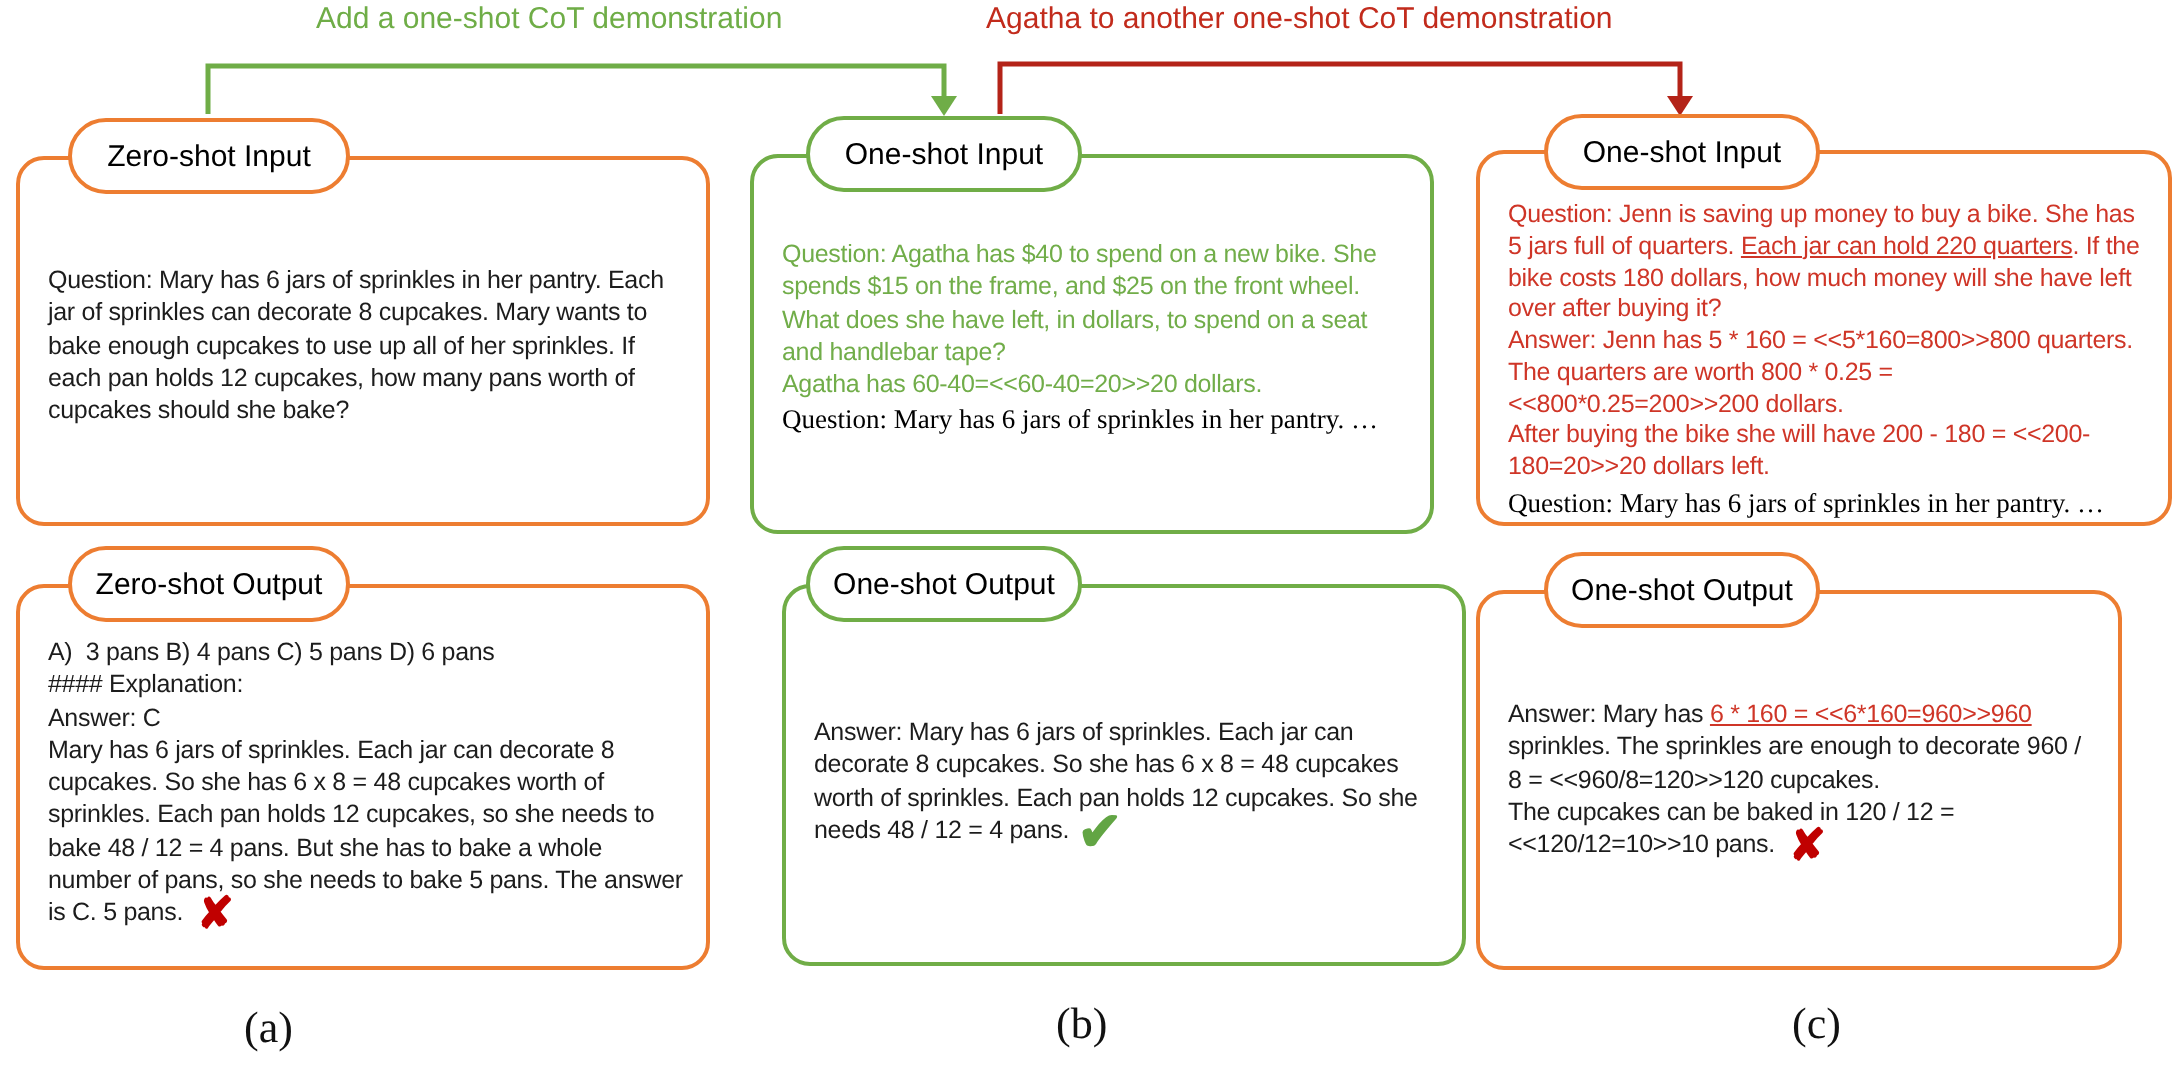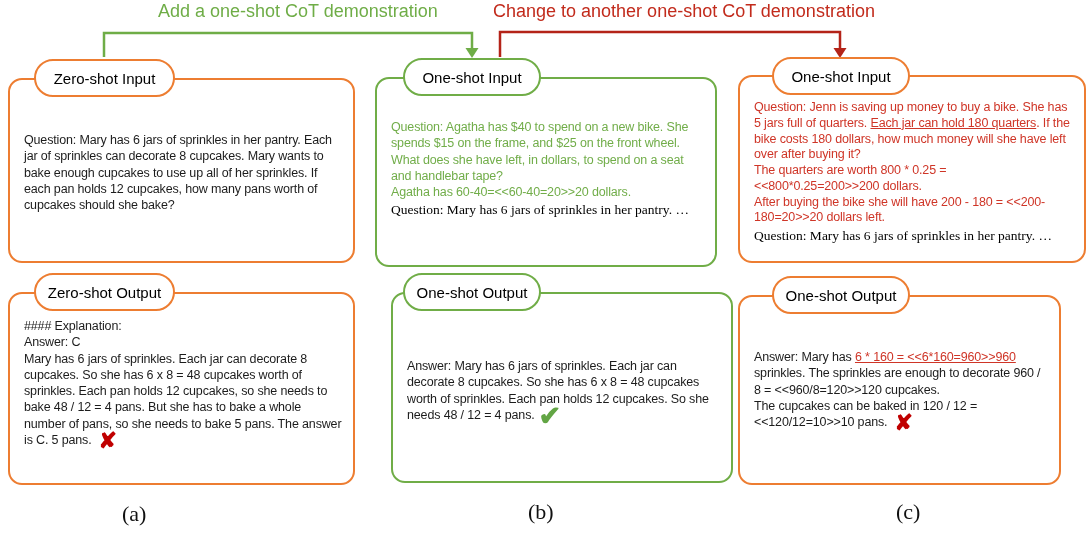--- a/index.html
+++ b/index.html
@@ -6,21 +6,21 @@
   .canvas {
     position:relative; width:1089px; height:544px; background:#ffffff;
     font-family:"Liberation Sans", sans-serif; overflow:hidden;
   }
   .connectors { position:absolute; left:0; top:0; z-index:1; }
   .g-line { fill:none; stroke:#6FAD47; stroke-width:2.5; }
   .g-head { fill:#6FAD47; stroke:none; }
   .r-line { fill:none; stroke:#B42318; stroke-width:2.5; }
   .r-head { fill:#B42318; stroke:none; }
 
-  .top-label { position:absolute; top:1px; font-size:18px; white-space:nowrap; z-index:2; }
+  .top-label { position:absolute; top:1px; font-size:15px; white-space:nowrap; z-index:2; }
   .top-label.green { left:158px; color:#6FAD47; }
   .top-label.red   { left:493px; color:#C22B1C; }
 
   .box {
     position:absolute; background:#ffffff; border:2.5px solid; border-radius:14px;
     box-sizing:border-box; z-index:1;
     font-size:12.5px; line-height:1.3; letter-spacing:-0.15px; color:#1c1c1c;
     padding-left:14px; padding-right:11px;
   }
   .box.orange { border-color:#ED7D31; }
@@ -81,30 +81,31 @@
       <polyline class="g-line" points="104,57 104,33 472,33 472,49"></polyline>
       <polygon class="g-head" points="465.5,48 478.5,48 472,58"></polygon>
     </g>
     <g>
       <polyline class="r-line" points="500,57 500,32 840,32 840,49"></polyline>
       <polygon class="r-head" points="833.5,48 846.5,48 840,58"></polygon>
     </g>
   </svg>
 
   <div class="top-label green">Add a one-shot CoT demonstration</div>
-  <div class="top-label red">Change to another one-shot CoT demonstration</div>
+  <div class="top-label red">Agatha to another one-shot CoT demonstration</div>
 
   <div class="box orange box-a-in">
     <div class="line">Question: Mary has 6 jars of sprinkles in her pantry. Each jar of sprinkles can decorate 8 cupcakes. Mary wants to bake enough cupcakes to use up all of her sprinkles. If each pan holds 12 cupcakes, how many pans worth of cupcakes should she bake?</div>
   </div>
   <div class="tag orange tag-a-in">
     <span>Zero-shot Input</span>
   </div>
 
   <div class="box orange box-a-out">
+    <div class="line pre">A)  3 pans B) 4 pans C) 5 pans D) 6 pans</div>
     <div class="line">#### Explanation:</div>
     <div class="line">Answer: C</div>
     <div class="line"><span>Mary has 6 jars of sprinkles. Each jar can decorate 8 cupcakes. So she has 6 x 8 = 48 cupcakes worth of sprinkles. Each pan holds 12 cupcakes, so she needs to bake 48 / 12 = 4 pans. But she has to bake a whole number of pans, so she needs to bake 5 pans. The answer is C. 5 pans.</span><span class="mark cross">✘</span></div>
   </div>
   <div class="tag orange tag-a-out">
     <span>Zero-shot Output</span>
   </div>
 
   <div class="box green box-b-in">
     <div class="line greentext">Question: Agatha has $40 to spend on a new bike. She spends $15 on the frame, and $25 on the front wheel. What does she have left, in dollars, to spend on a seat and handlebar tape?</div>
@@ -116,21 +117,22 @@
   </div>
 
   <div class="box green box-b-out">
     <div class="line"><span>Answer: Mary has 6 jars of sprinkles. Each jar can decorate 8 cupcakes. So she has 6 x 8 = 48 cupcakes worth of sprinkles. Each pan holds 12 cupcakes. So she needs 48 / 12 = 4 pans.</span><span class="mark check">✔</span></div>
   </div>
   <div class="tag green tag-b-out">
     <span>One-shot Output</span>
   </div>
 
   <div class="box orange box-c-in">
-    <div class="line redtext"><span>Question: Jenn is saving up money to buy a bike. She has 5 jars full of quarters. </span><span class="underline">Each jar can hold 180 quarters</span><span>. If the bike costs 180 dollars, how much money will she have left over after buying it?</span></div>
+    <div class="line redtext"><span>Question: Jenn is saving up money to buy a bike. She has 5 jars full of quarters. </span><span class="underline">Each jar can hold 220 quarters</span><span>. If the bike costs 180 dollars, how much money will she have left over after buying it?</span></div>
+    <div class="line redtext">Answer: Jenn has 5 * 160 = &lt;&lt;5*160=800&gt;&gt;800 quarters.</div>
     <div class="line redtext">The quarters are worth 800 * 0.25 = &lt;&lt;800*0.25=200&gt;&gt;200 dollars.</div>
     <div class="line redtext">After buying the bike she will have 200 - 180 = &lt;&lt;200-180=20&gt;&gt;20 dollars left.</div>
     <div class="line serif">Question: Mary has 6 jars of sprinkles in her pantry. …</div>
   </div>
   <div class="tag orange tag-c-in">
     <span>One-shot Input</span>
   </div>
 
   <div class="box orange box-c-out">
     <div class="line"><span>Answer: Mary has </span><span class="redtext underline">6 * 160 = &lt;&lt;6*160=960&gt;&gt;960</span><span> sprinkles. The sprinkles are enough to decorate 960 / 8 = &lt;&lt;960/8=120&gt;&gt;120 cupcakes.</span></div>

